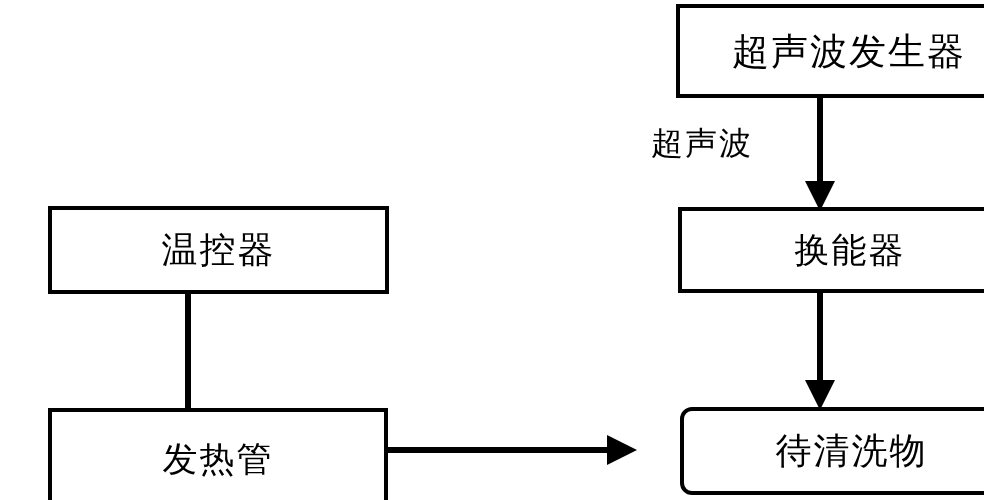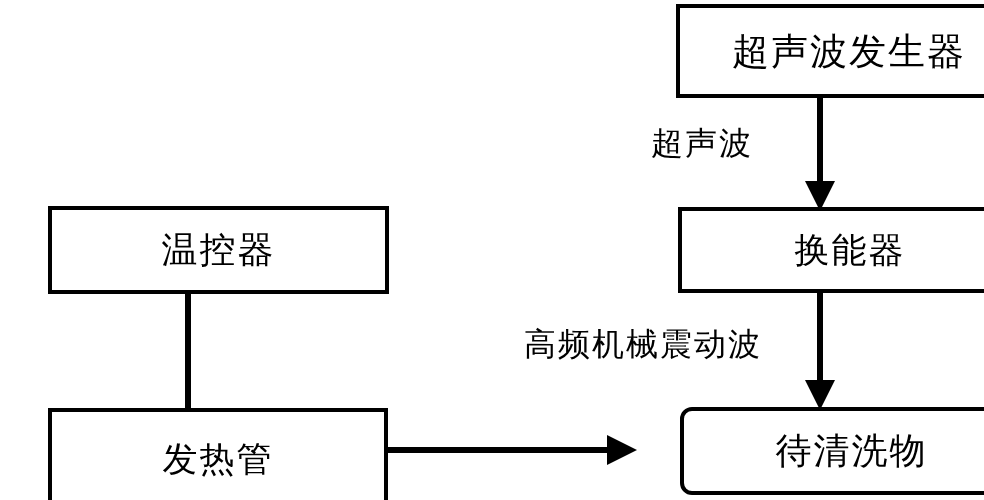--- a/index.html
+++ b/index.html
@@ -114,16 +114,15 @@
   <div class="node" id="node-temperature-controller">
     <span class="node-label">温控器</span>
   </div>
 
   <div class="node" id="node-heating-tube">
     <span class="node-label">发热管</span>
   </div>
 
   <div class="edge-label" id="edge-label-ultrasonic-wave">超声波</div>
 
-  <div class="edge-label" id="edge-label-hf-vibration-wave">高频机械震动波</div>
 
 
 </div>
 
 </body></html>

